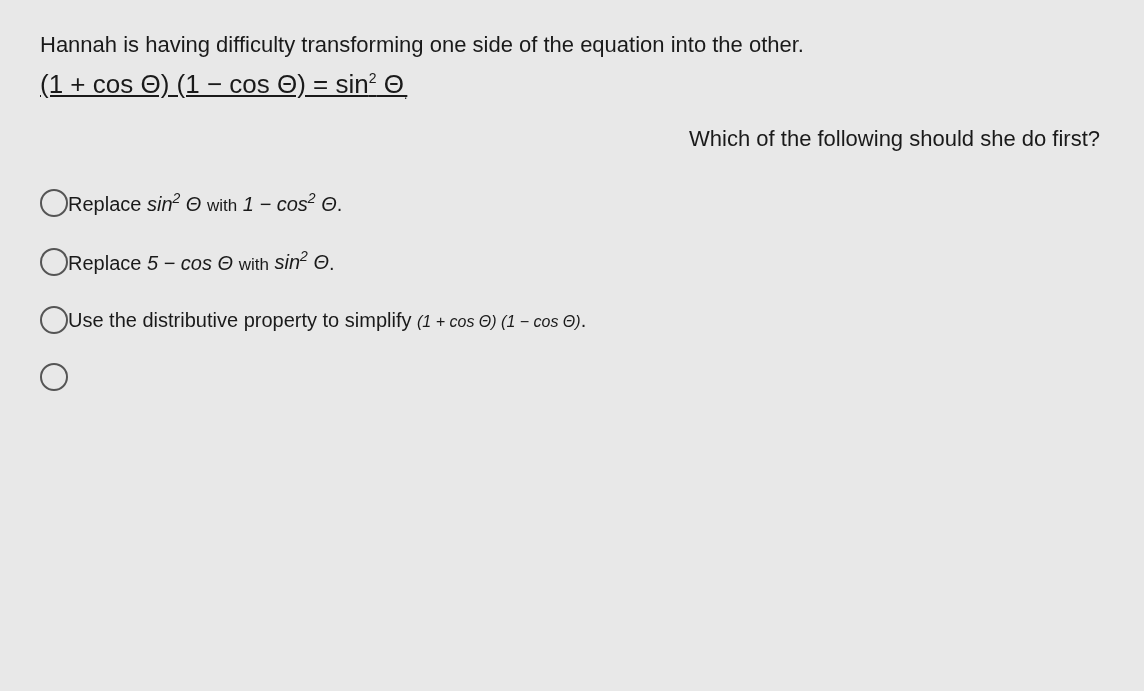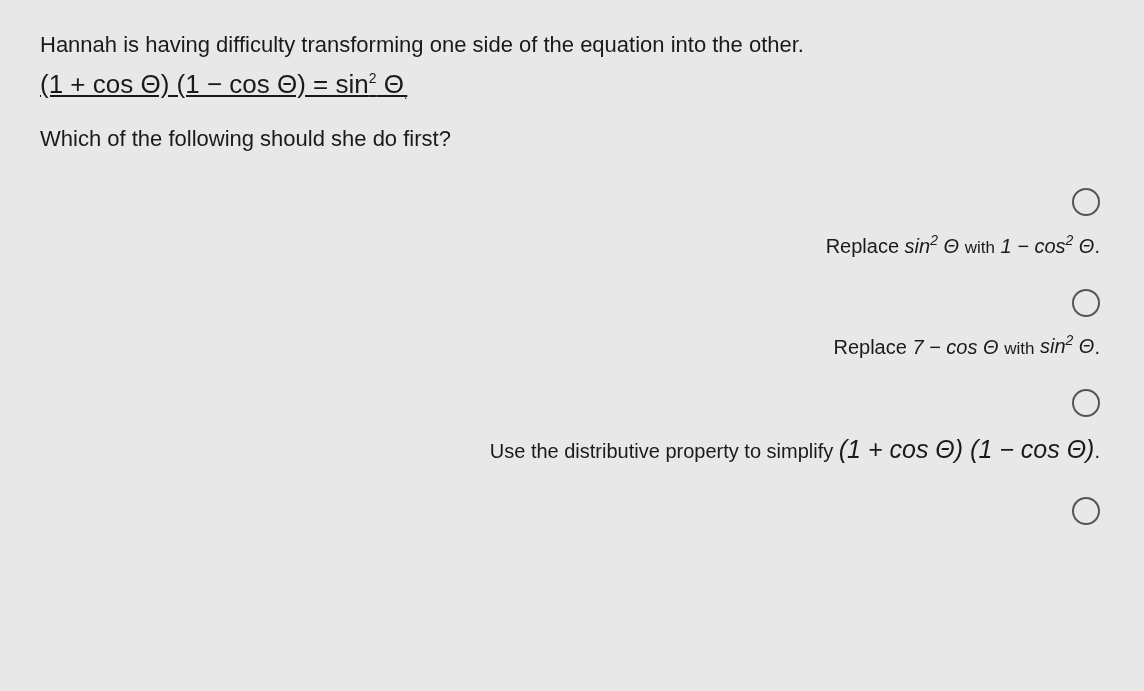--- a/index.html
+++ b/index.html
@@ -34,36 +34,35 @@
       margin-bottom: 24px;
       font-family: Arial, sans-serif;
       text-decoration: underline;
     }
 
     .prompt-text {
       font-size: 22px;
       margin-bottom: 36px;
       font-family: Arial, sans-serif;
       font-weight: normal;
+      text-align: right;
     }
 
     .options-list {
       list-style: none;
       display: flex;
       flex-direction: column;
       gap: 28px;
     }
 
     .option-item {
       display: flex;
-      align-items: flex-end;
-      gap: 14px;
+      align-items: center;
       font-size: 20px;
       font-family: Arial, sans-serif;
-      flex-direction: column;
     }
 
     .radio-circle {
       width: 28px;
       height: 28px;
       border-radius: 50%;
       border: 2px solid #555;
       background: transparent;
       flex-shrink: 0;
       cursor: pointer;
@@ -78,21 +77,21 @@
     .math-inline {
       font-style: italic;
     }
 
     sup {
       font-size: 14px;
       vertical-align: super;
     }
 
     .large-math {
-      font-size: 25px;
+      font-size: 16px;
     }
   </style>
 </head>
 <body>
 
 <div class="question-container">
 
   <div class="intro-text">
     Hannah is having difficulty transforming one side of the equation into the other.
   </div>
@@ -110,21 +109,21 @@
     <li class="option-item">
       <div class="radio-circle"></div>
       <span class="option-label">
         Replace <span class="math-inline">sin<sup>2</sup> Θ</span> <span style="font-size:17px;">with</span> <span class="math-inline">1 − cos<sup>2</sup> Θ</span>.
       </span>
     </li>
 
     <li class="option-item">
       <div class="radio-circle"></div>
       <span class="option-label">
-        Replace <span class="math-inline">7 − cos Θ</span> <span style="font-size:17px;">with</span> <span class="math-inline">sin<sup>2</sup> Θ</span>.
+        Replace <span class="math-inline">5 − cos Θ</span> <span style="font-size:17px;">with</span> <span class="math-inline">sin<sup>2</sup> Θ</span>.
       </span>
     </li>
 
     <li class="option-item">
       <div class="radio-circle"></div>
       <span class="option-label">
         Use the distributive property to simplify <span class="large-math math-inline">(1 + cos Θ) (1 − cos Θ)</span>.
       </span>
     </li>
 

